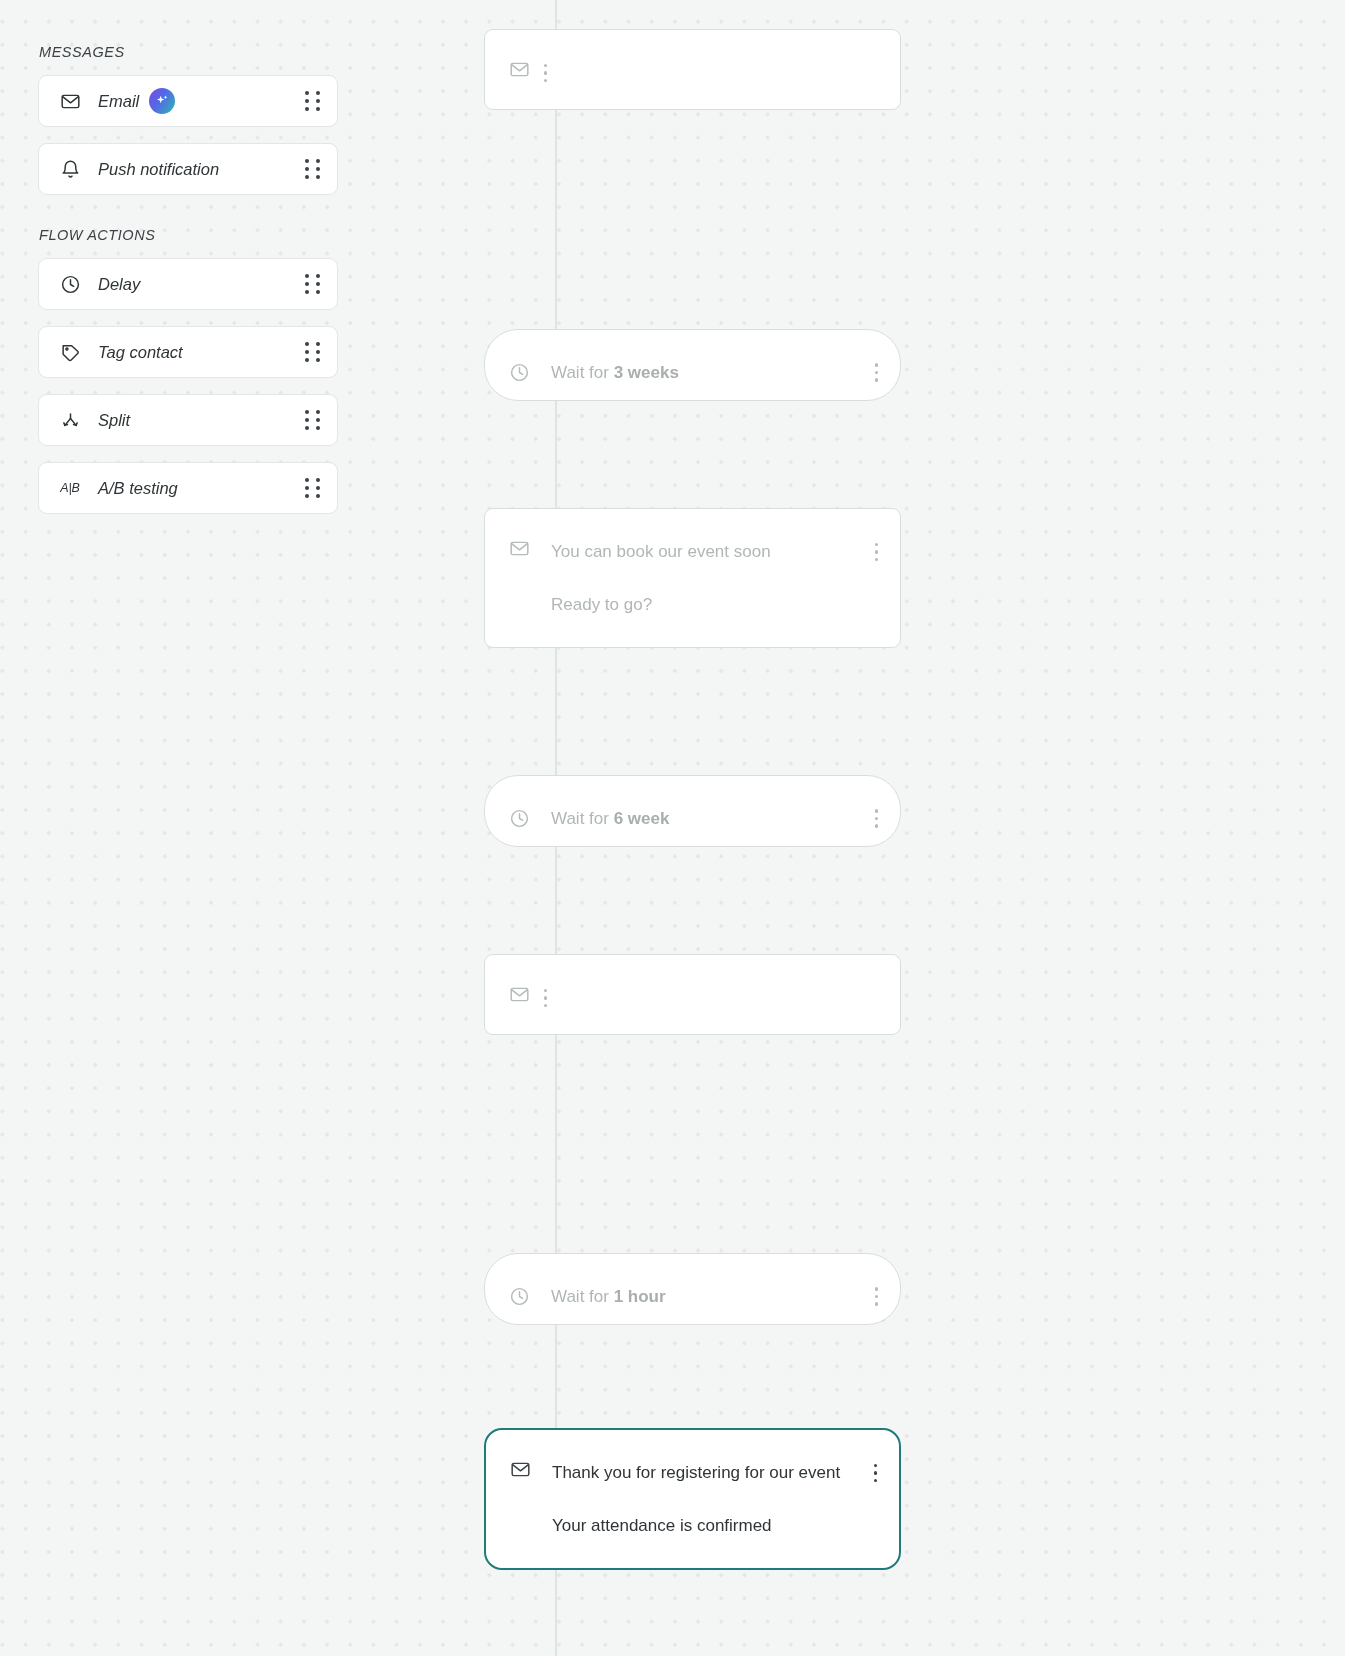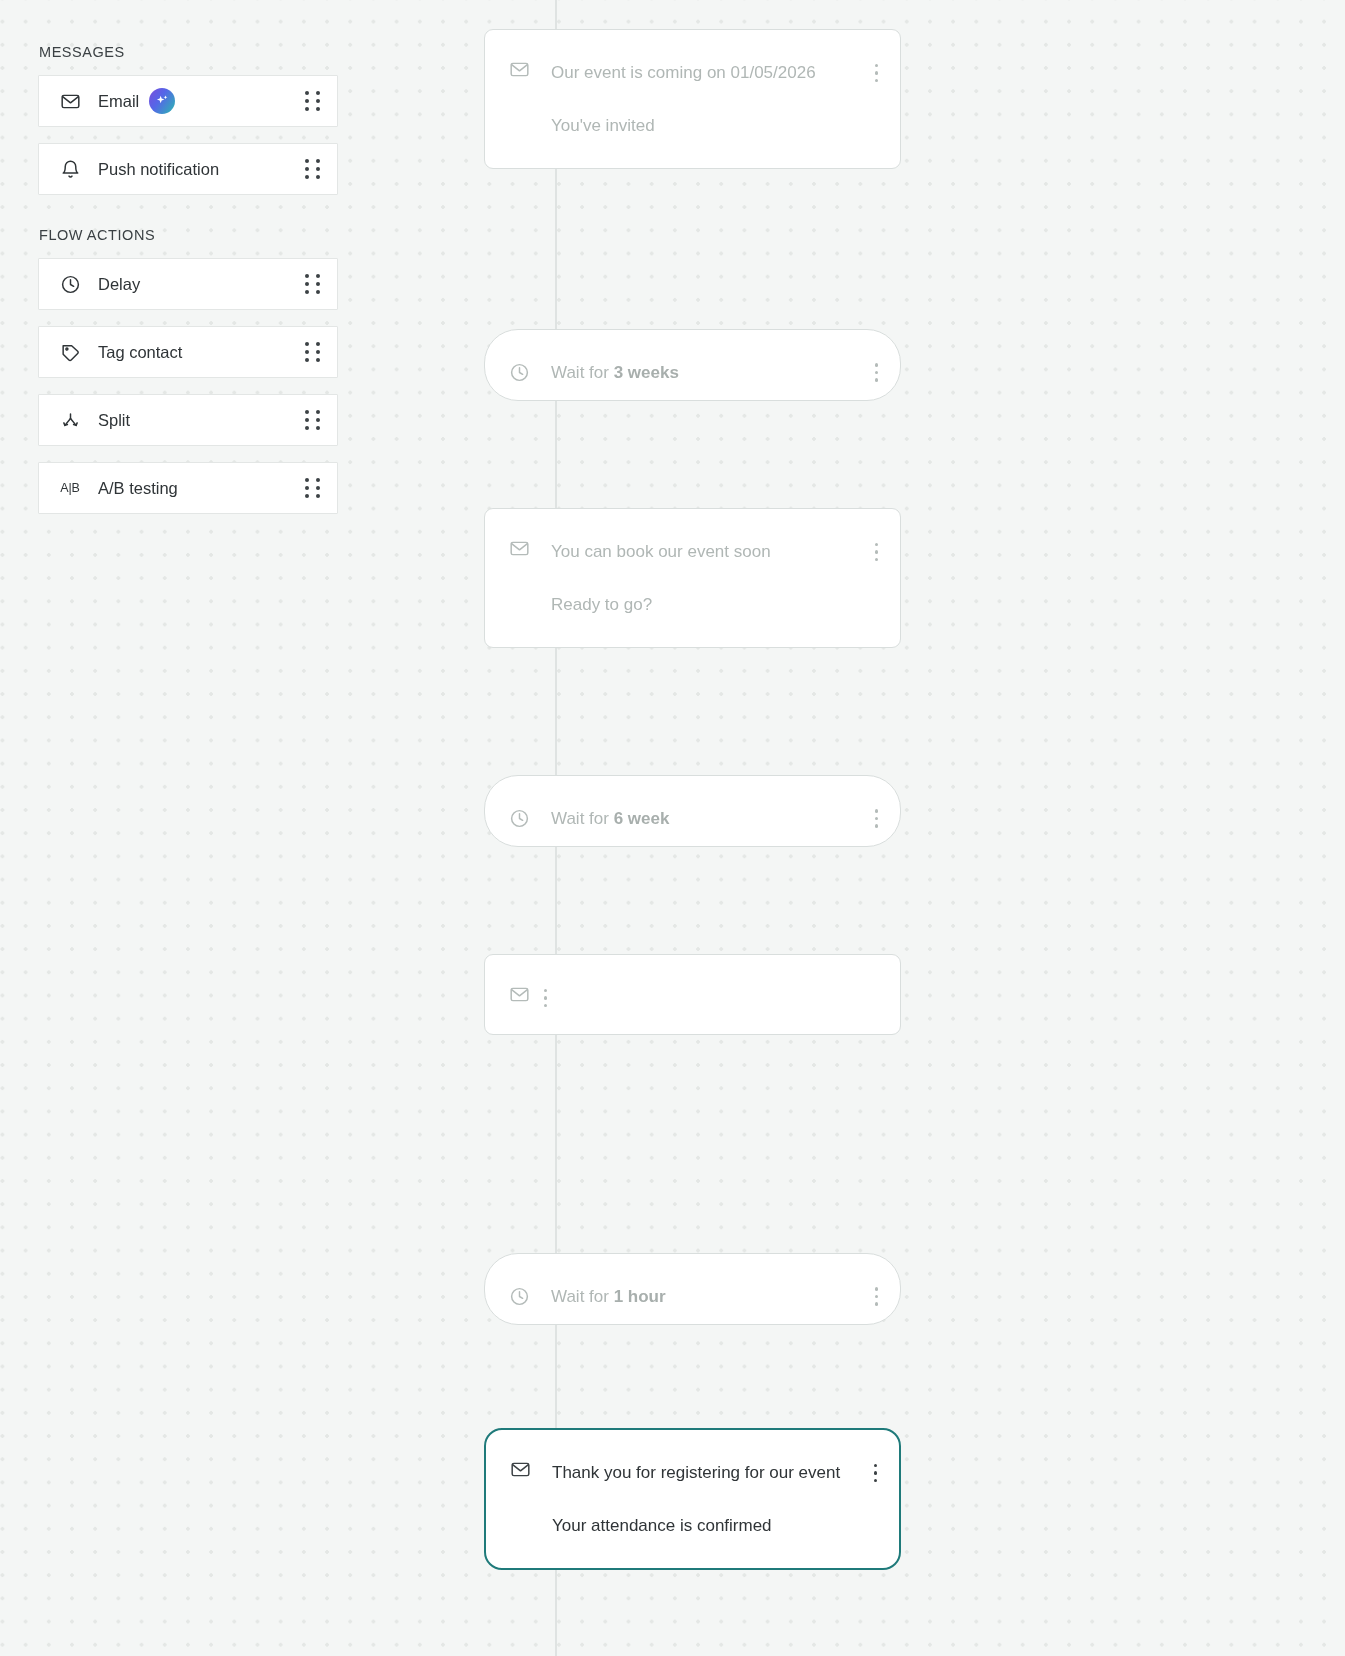--- a/index.html
+++ b/index.html
@@ -21,37 +21,37 @@
   }
 
   
   .palette {
     position: absolute;
     left: 38px;
     top: 44px;
     width: 300px;
   }
 
-  .palette-group { margin-bottom: 32px; }
+  .palette-group { margin-bottom: 32px; font-style: italic; }
   .palette-group.second { margin-bottom: 0; }
 
   .group-title {
     font-size: 14.5px;
     letter-spacing: 0.55px;
     color: #3b4144;
     margin-bottom: 15px;
     font-weight: 400;
     padding-left: 1px;
   }
 
   .palette-item {
     height: 52px;
     background: #ffffff;
     border: 1px solid #e3e6e5;
-    border-radius: 1px;
+    border-radius: 9px;
     display: flex;
     align-items: center;
     padding: 0 17px 0 20px;
     margin-bottom: 16px;
     position: relative;
   }
   .palette-item:last-child { margin-bottom: 4px; justify-content: flex-end; }
 
   .palette-icon {
     width: 22px;
@@ -345,24 +345,20 @@
 <div class="flow">
 
   <div class="node node-email" style="top:29px;">
     <div class="node-head">
       <span class="node-icon">
         <svg width="21" height="21" viewBox="0 0 24 24" fill="none" stroke="currentColor" stroke-width="1.7" stroke-linecap="round" stroke-linejoin="round">
           <rect x="2.5" y="5" width="19" height="14" rx="2"></rect>
           <path d="M3 6.5l9 7 9-7"></path>
         </svg>
       </span>
-      <div class="node-text-wrap">
-        <div class="node-title">Our event is coming on 01/05/2026</div>
-        <div class="node-sub">You've invited</div>
-      </div>
       <span class="kebab">
         <i></i>
           <i></i>
           <i></i>
       </span>
     </div>
   </div>
 
   <div class="node node-wait" style="top:329px;">
     <span class="node-icon">

